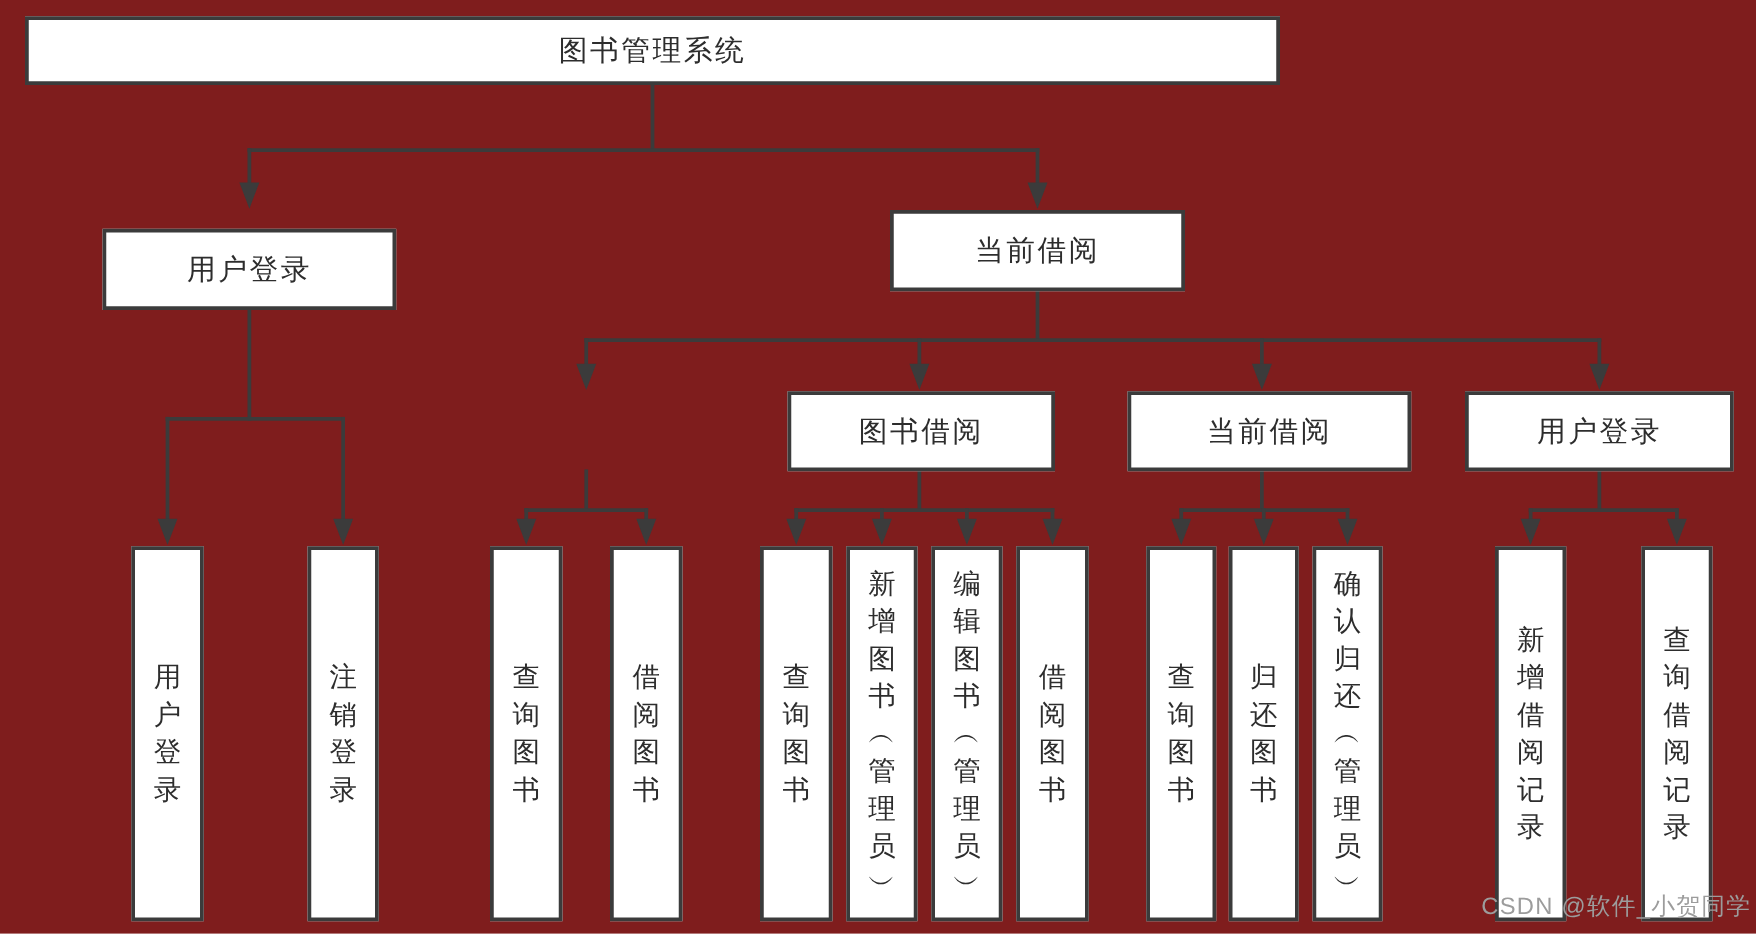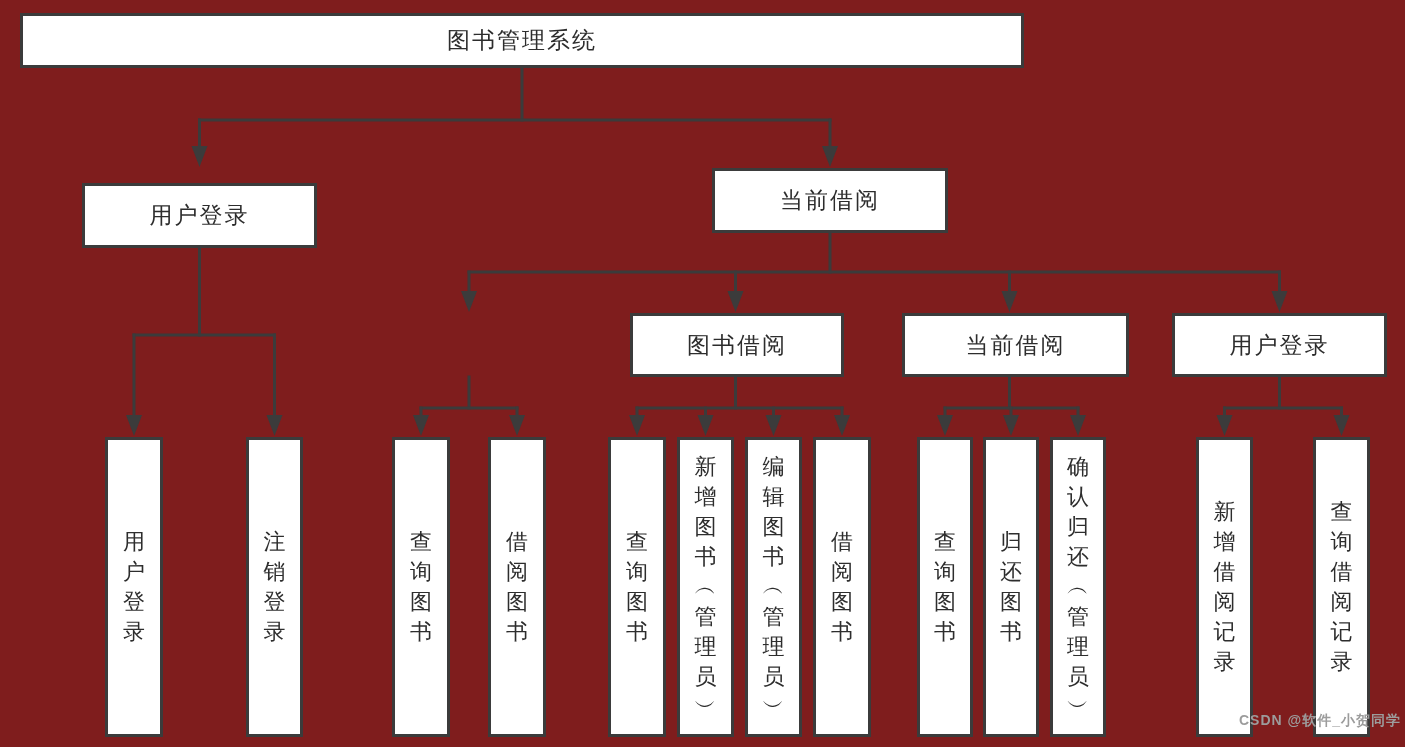--- a/index.html
+++ b/index.html
@@ -27,25 +27,24 @@
   .v-label{
     display:flex;flex-direction:column;
     align-items:center;justify-content:center;
     width:100%;height:100%;
     font-size:22px;
   }
   .vchar{display:block;height:30px;line-height:30px;text-align:center;}
   #watermark{
     position:absolute;
     top:712px;right:4px;
-    font-size:14px;
+    font-size:19px;
     letter-spacing:1px;
     color:#9c9c9c;
     white-space:nowrap;
-    font-weight:bold;
   }
 </style>
 </head>
 <body>
 
 <div id="canvas">
   <svg id="connectors" viewBox="0 0 1405 747" xmlns="http://www.w3.org/2000/svg">
       <line x1="522" y1="68" x2="522" y2="120" stroke="#3b3b3b" stroke-width="3" stroke-linecap="square"></line>
       <line x1="199.5" y1="120" x2="830" y2="120" stroke="#3b3b3b" stroke-width="3" stroke-linecap="square"></line>
       <line x1="199.5" y1="120" x2="199.5" y2="148" stroke="#3b3b3b" stroke-width="3" stroke-linecap="square"></line>

